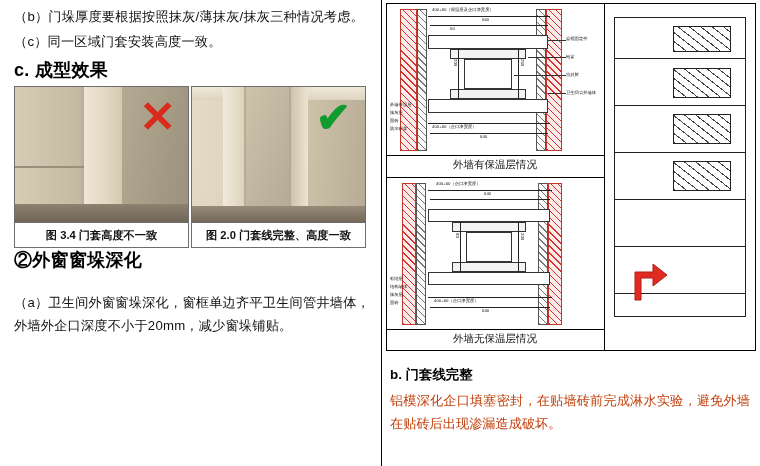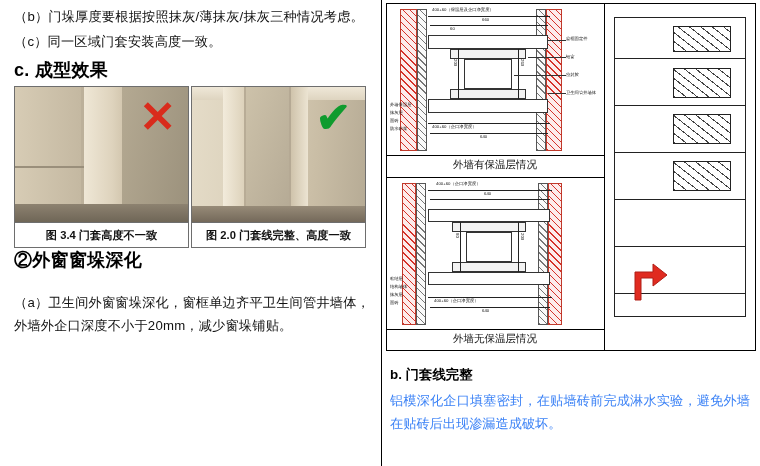--- a/index.html
+++ b/index.html
@@ -265,21 +265,21 @@
     font-size: 13.4px;
     font-weight: bold;
     color: #000;
   }
   .r-para {
     position: absolute;
     left: 8px; top: 390px;
     width: 360px;
     font-size: 13.2px;
     line-height: 1.72;
-    color: #3b82f6;
+    color: #c2410c;
     text-align: justify;
   }
 </style>
 </head>
 <body>
 
 <div class="page">
 
   <div class="col-left">
 

